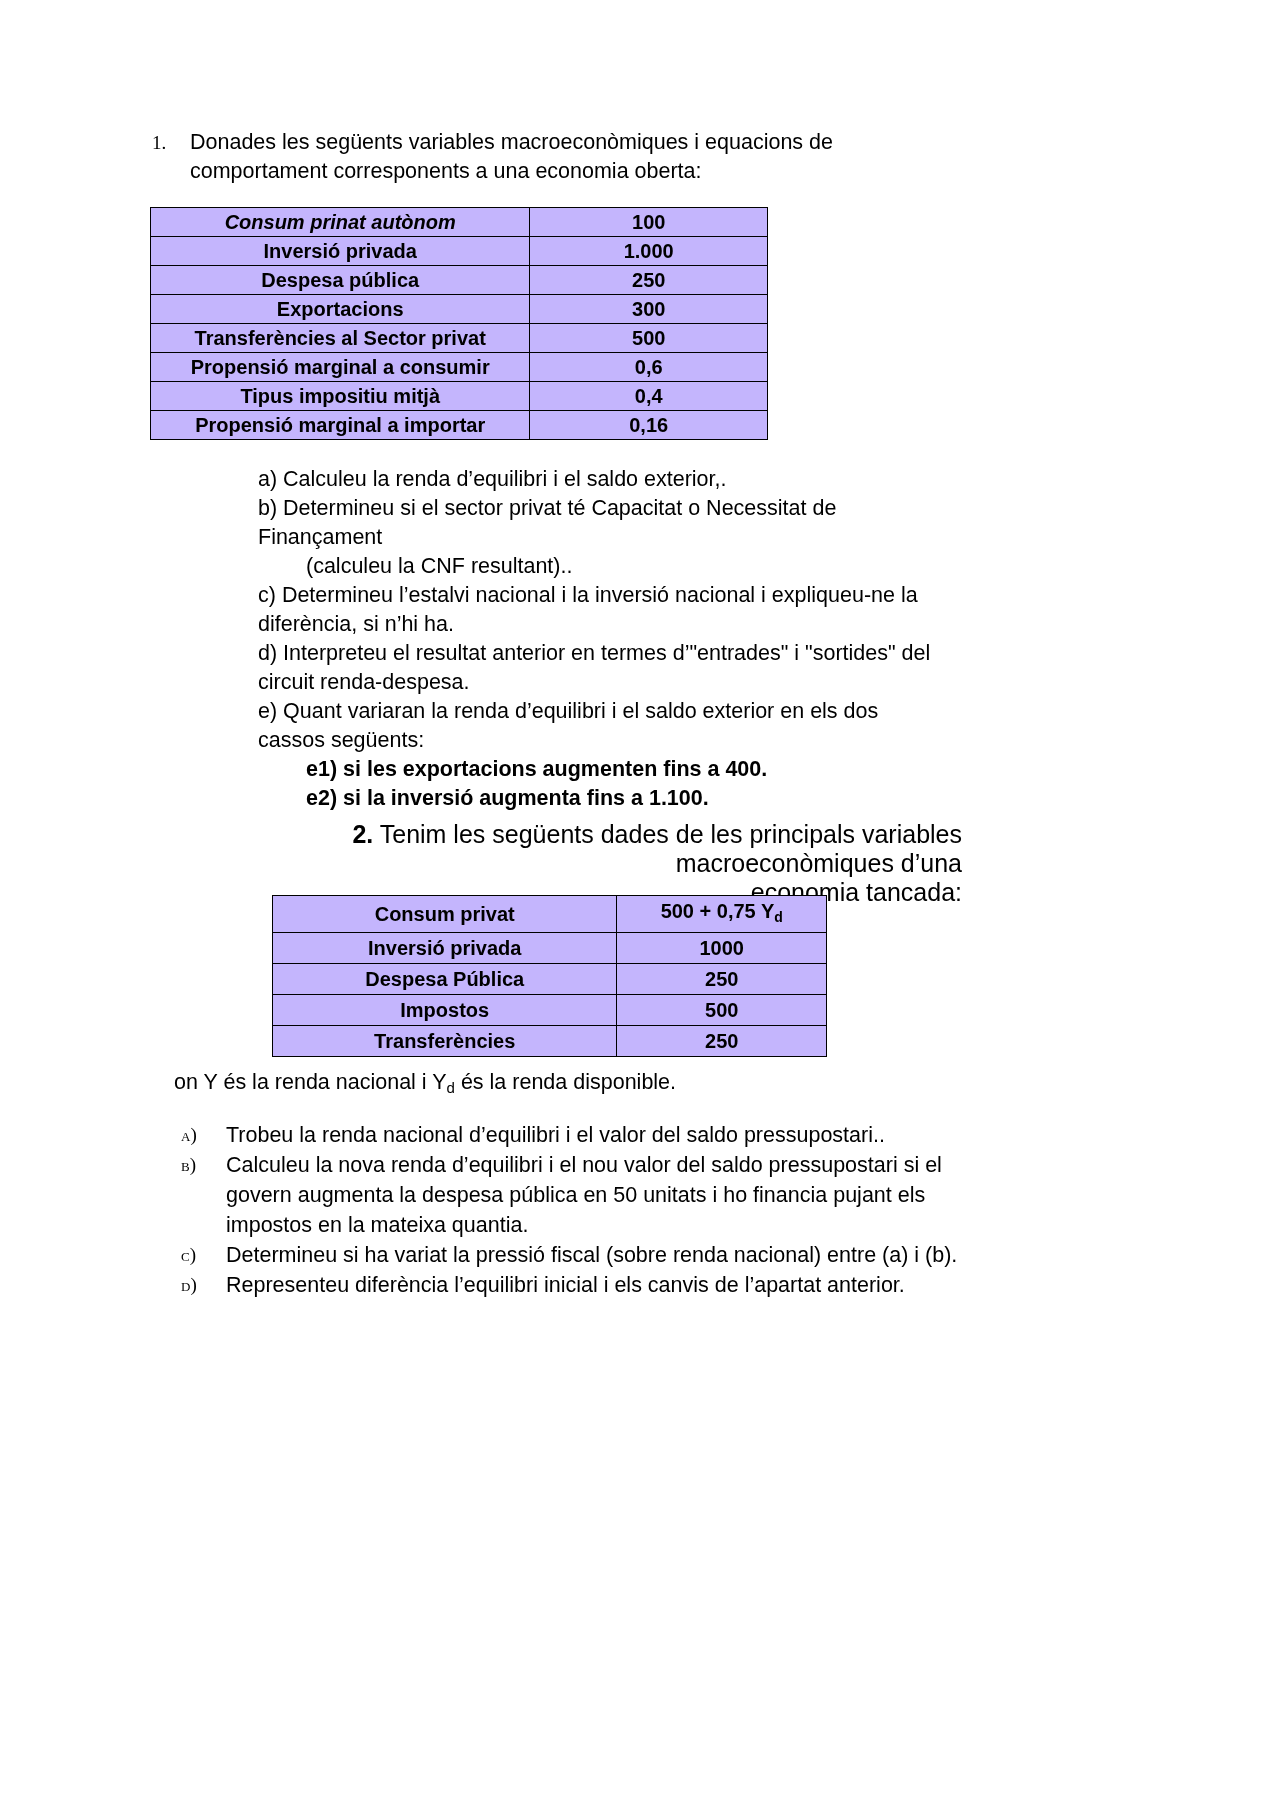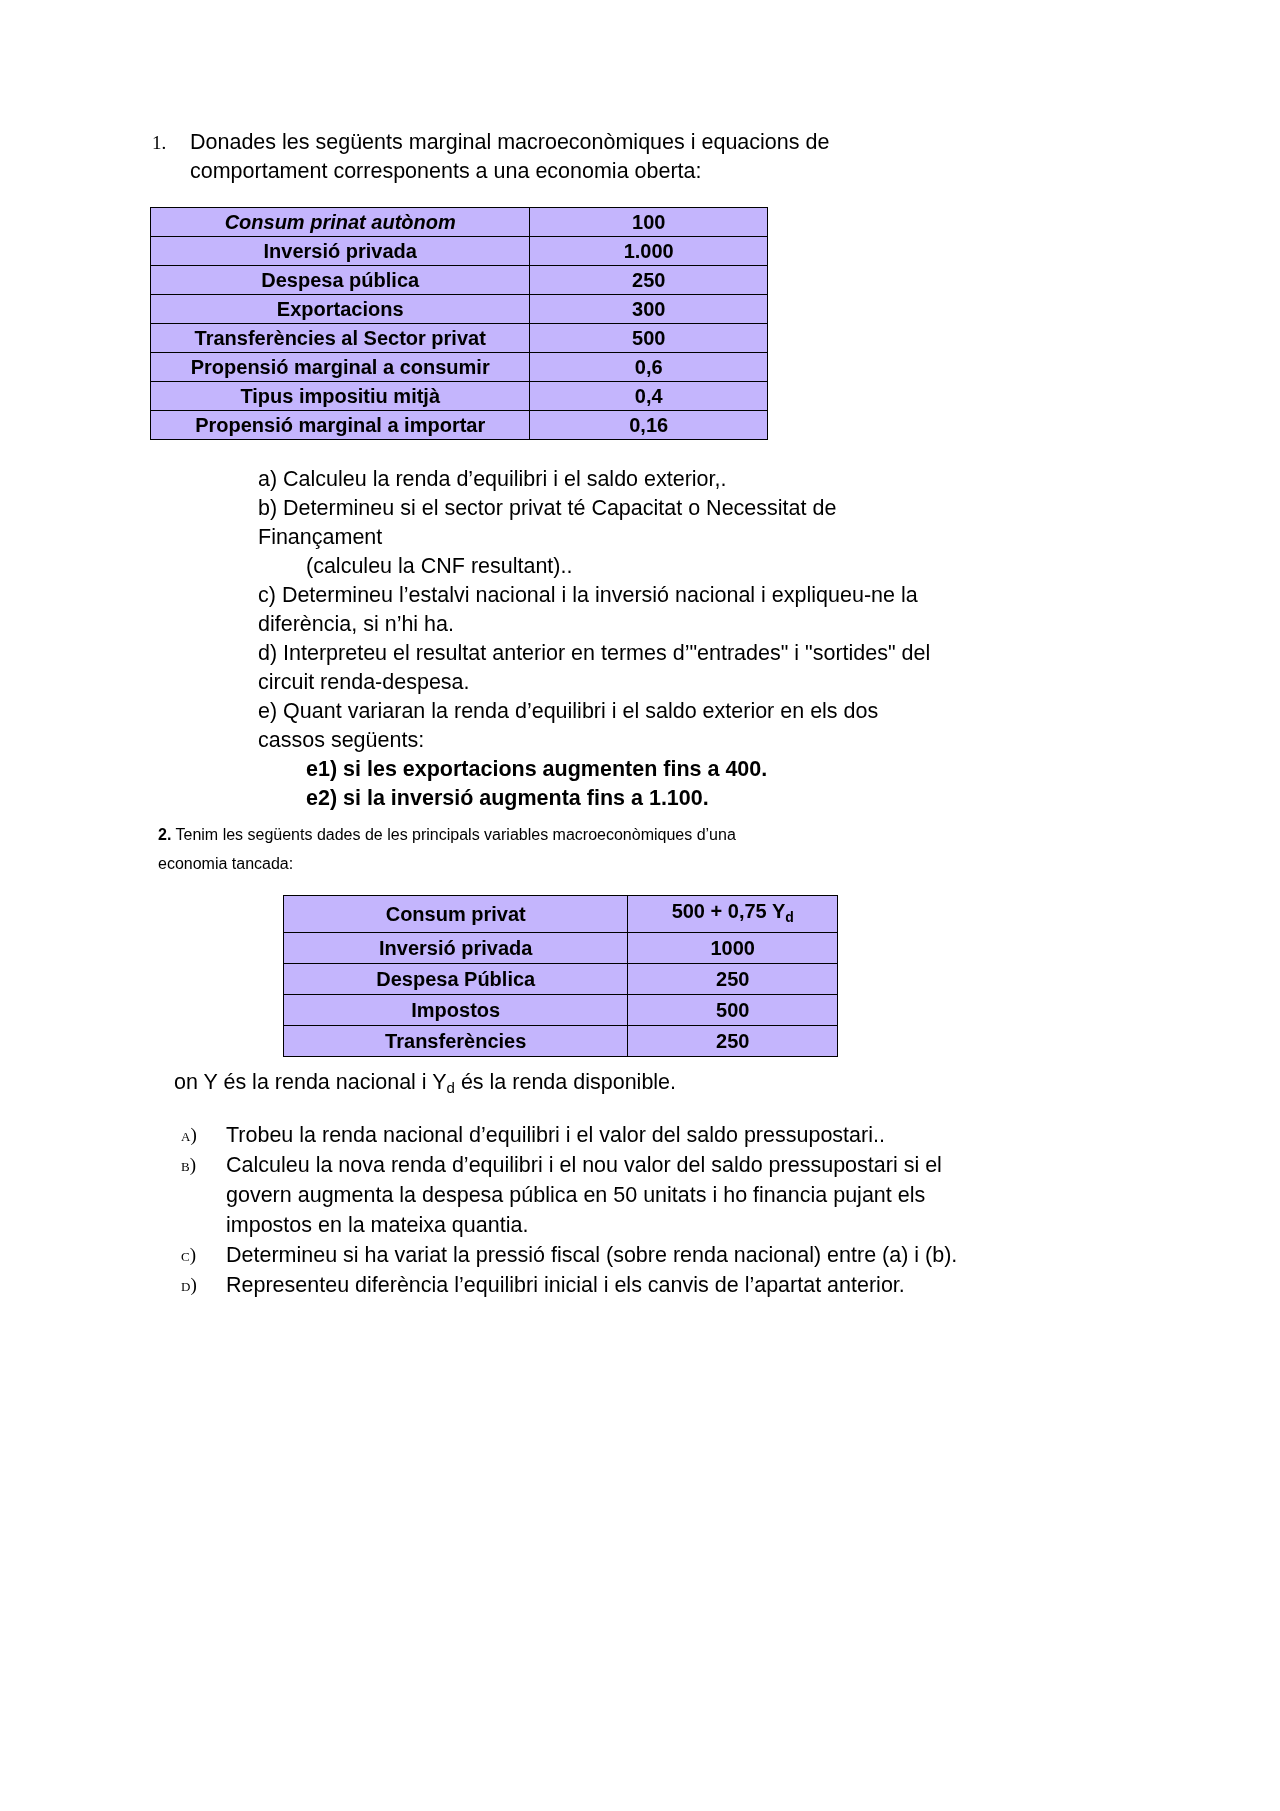--- a/index.html
+++ b/index.html
@@ -87,30 +87,31 @@
     text-justify: inter-word;
     margin: 0;
   }
   .q .cont { text-align: left; }
   .indent1 { padding-left: 48px; }
   .indent2 { padding-left: 48px; font-weight: bold; }
 
   
   .ex2-head {
     position: absolute;
-    left: 158px;
+    left: 142px;
     top: 820px;
     width: 820px;
-    font-size: 16px;
-    line-height: 29px;
+    font-size: 25px;
+    line-height: 29px;
+    text-align: right;
   }
   .ex2-num { font-weight: bold; }
 
   #table2 {
-    left: 283px;
+    left: 272px;
     top: 895px;
     width: 555px;
   }
   #table2 td {
     border: 1.5px solid #000;
   }
   #table2 td.lbl { width: 345px; }
   #table2 td.val { width: 210px; }
   #table2 td { height: 28px; line-height: 26px; }
 
@@ -153,21 +154,21 @@
   }
 </style>
 </head>
 <body>
 
 <div class="page">
 
   <div class="ex1-head">
     <span class="ex1-num">1.</span>
     <div class="ex1-body">
-      <div>Donades les següents marginal macroeconòmiques i equacions de</div>
+      <div>Donades les següents variables macroeconòmiques i equacions de</div>
       <div class="lastline">comportament corresponents a una economia oberta:</div>
     </div>
   </div>
 
   <table class="data" id="table1">
     <tbody>
       <tr>
         <td class="lbl">Consum prinat autònom</td>
         <td class="val">100</td>
       </tr>

